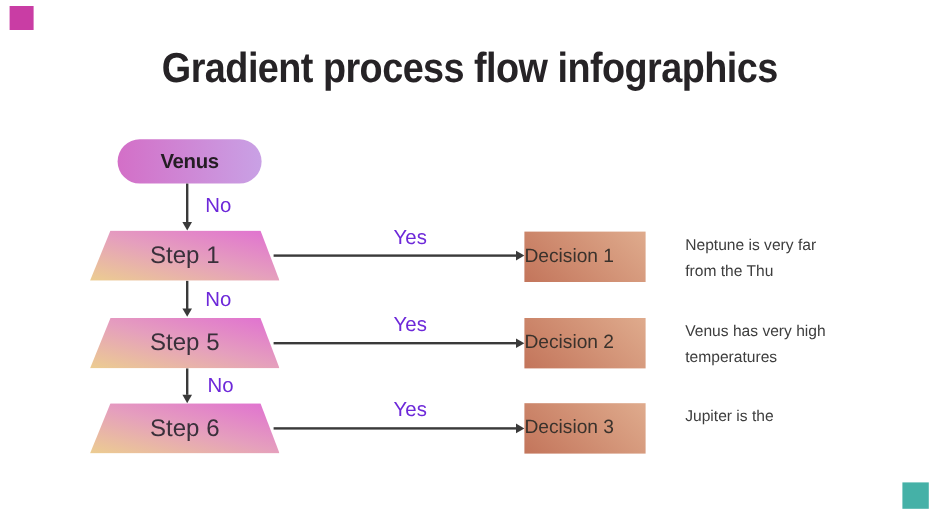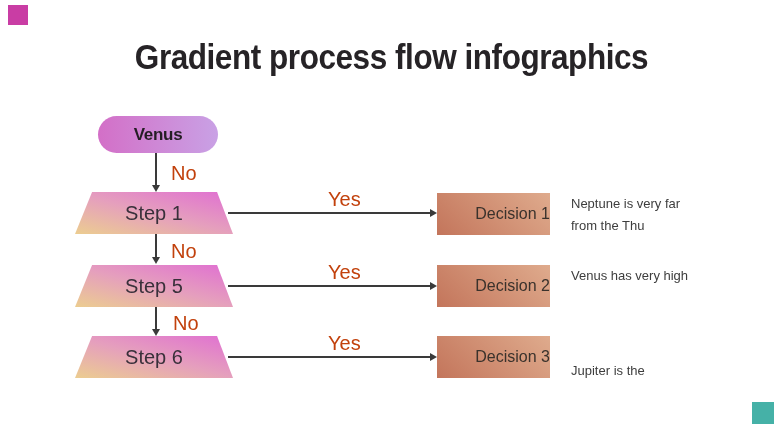--- a/index.html
+++ b/index.html
@@ -31,43 +31,43 @@
   .v3{top:307px;height:22px;}
   .v-head{position:absolute;left:152px;width:0;height:0;border:solid transparent;
     border-width:7px 4px 0 4px;border-top-color:var(--connector);}
   .vh1{top:185px;} .vh2{top:257px;} .vh3{top:329px;}
   .h-line{position:absolute;left:228px;width:203px;height:2px;background:var(--connector);}
   .h1{top:212px;} .h2{top:285px;} .h3{top:356px;}
   .h-head{position:absolute;left:430px;width:0;height:0;border:solid transparent;
     border-width:4px 0 4px 7px;border-left-color:var(--connector);}
   .hh1{top:209px;} .hh2{top:282px;} .hh3{top:353px;}
   
-  .edge-label{position:absolute;font-size:20px;color:#c2410c;}
+  .edge-label{position:absolute;font-size:17px;color:#6d28d9;}
   .no1{left:171px;top:162px;} .no2{left:171px;top:240px;} .no3{left:173px;top:312px;}
   .yes1{left:328px;top:188px;} .yes2{left:328px;top:261px;} .yes3{left:328px;top:332px;}
   
   .trap{
     position:absolute;left:75px;width:158px;height:42px;
     clip-path:polygon(10.8% 0,89.9% 0,100% 100%,0% 100%);
     background:linear-gradient(14deg,var(--step-gradient));
     display:flex;align-items:center;justify-content:center;
     font-size:20px;color:#39303a;
   }
   .t1{top:192px;} .t2{top:265px;} .t3{top:336px;}
   
   .decision{
-    position:absolute;left:437px;width:113px;height:42px;
+    position:absolute;left:437px;width:101px;height:42px;
     background:linear-gradient(45deg,var(--decision-gradient));
-    display:flex;align-items:center;justify-content:flex-end;
+    display:flex;align-items:center;justify-content:flex-start;
     font-size:16px;color:#3a322c;
   }
   .d1{top:193px;} .d2{top:265px;} .d3{top:336px;}
   
   .desc{position:absolute;left:571px;width:180px;font-size:13px;line-height:22px;color:#3d3d3d;}
-  .ds1{top:193px;} .ds2{top:265px;} .ds3{top:336px;margin-top:24px;}
+  .ds1{top:193px;} .ds2{top:265px;} .ds3{top:336px;}
   .desc span{display:block;}
 </style>
 </head>
 <body>
 
 <div class="canvas">
 
   <div class="corner tl"></div>
   <div class="corner br"></div>
 
@@ -118,18 +118,19 @@
   <div class="decision d3">
     <span>Decision 3</span>
   </div>
 
   <div class="desc ds1">
     <span>Neptune is very far</span>
     <span>from the Thu</span>
   </div>
   <div class="desc ds2">
     <span>Venus has very high</span>
+    <span>temperatures</span>
   </div>
   <div class="desc ds3">
     <span>Jupiter is the</span>
   </div>
 
 </div>
 
 </body></html>

